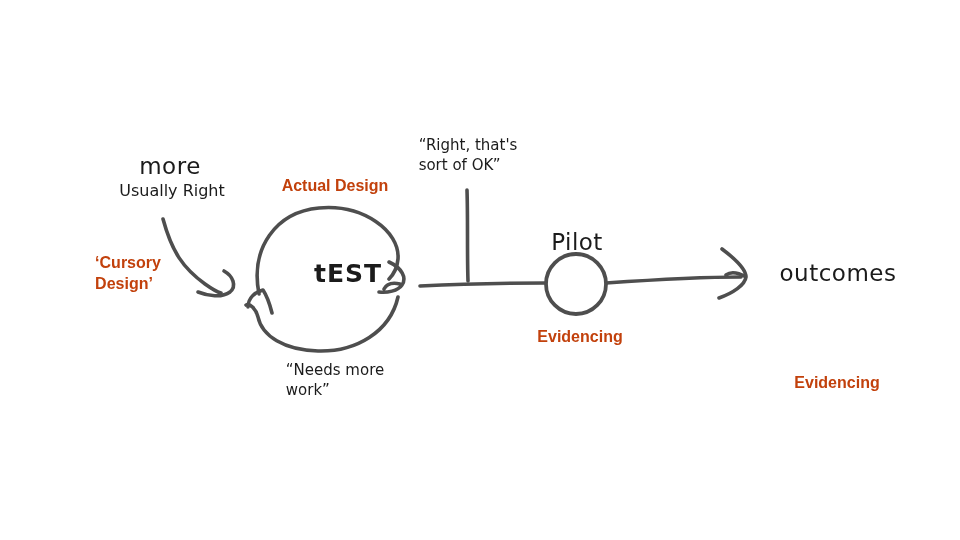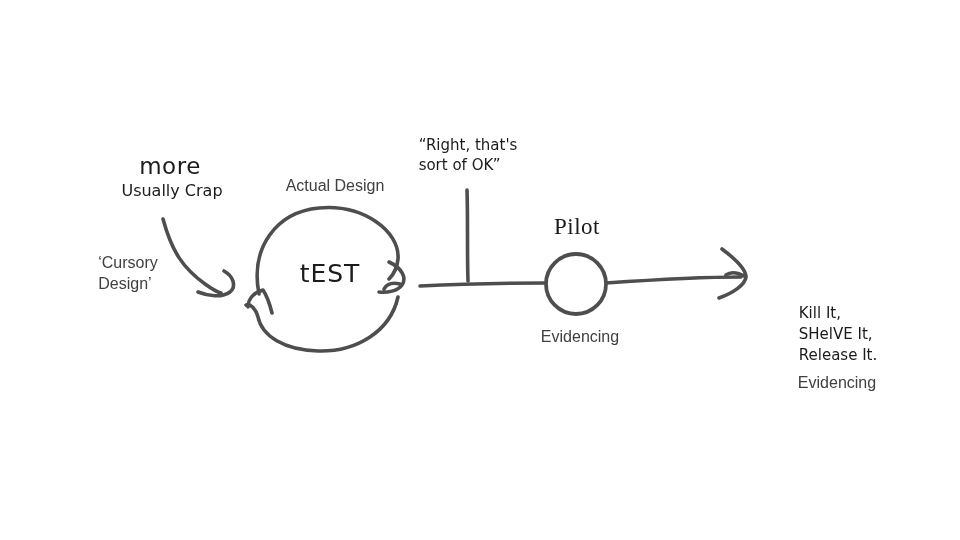--- a/index.html
+++ b/index.html
@@ -39,23 +39,23 @@
     position: absolute;
     white-space: pre-line;
     transform: translateX(-50%);
     line-height: 1.3;
   }
   .hand-lg   { font-size: 23px; letter-spacing: 0.5px; }
   .hand-xl   { font-size: 25px; letter-spacing: 1px; }
   .hand-md   { font-size: 16px; }
   .hand-sm   { font-size: 15px; }
   .blue {
-    color: #404040;
+    color: #c2410c;
     font-family: "Liberation Sans", sans-serif;
-    font-weight: normal;
+    font-weight: bold;
     font-size: 16px;
   }
   .outcome-list { line-height: 1.4; }
 </style>
 </head>
 <body>
 
 <div class="canvas">
 
   <svg class="strokes" viewBox="0 0 960 540">
@@ -72,35 +72,35 @@
     <path d="M 420,286 C 460,284 510,283 546,283"></path>
     <path d="M 606,283 C 650,280 695,277 741,277"></path>
     <path d="M 467,190 C 468,220 467,252 468,281"></path>
 
     <circle class="node" cx="576" cy="284" r="30"></circle>
 
     <path d="M 722,249 C 738,261 746,270 746,277 C 745,285 733,293 719,298 M 746,277 C 737,272 730,272 726,275"></path>
   </svg>
 
   <div class="txt hand-lg" style="left:170px; top:152px;">more</div>
-  <div class="txt hand-md" style="left:172px; top:181px;">Usually Crap</div>
+  <div class="txt hand-md" style="left:172px; top:181px;">Usually Right</div>
 
   <div class="txt blue" style="left:128px; top:253px;">‘Cursory
 Design’</div>
 
   <div class="txt blue" style="left:335px; top:176px;">Actual Design</div>
 
-  <div class="txt hand-xl" style="left:330px; top:258px;">tEST</div>
+  <div class="txt hand-xl" style="left:348px; top:258px;font-weight:bold;">tEST</div>
 
+  <div class="txt hand-sm" style="left:335px; top:361px;">“Needs more
+work”</div>
 
   <div class="txt hand-sm" style="left:468px; top:136px;">“Right, that's
 sort of OK”</div>
 
-  <div class="txt hand-lg" style="left:577px; top:212px;font-family:Liberation Serif, serif;">Pilot</div>
+  <div class="txt hand-lg" style="left:577px; top:228px;">Pilot</div>
 
   <div class="txt blue" style="left:580px; top:321px;margin-top:6px;">Evidencing</div>
 
-  <div class="txt hand-sm outcome-list" style="left:838px; top:303px;">Kill It,
-SHelVE It,
-Release It.</div>
+  <div class="txt hand-lg" style="left:838px; top:259px;">outcomes</div>
   <div class="txt blue" style="left:837px; top:373px;">Evidencing</div>
 
 </div>
 
 </body></html>

